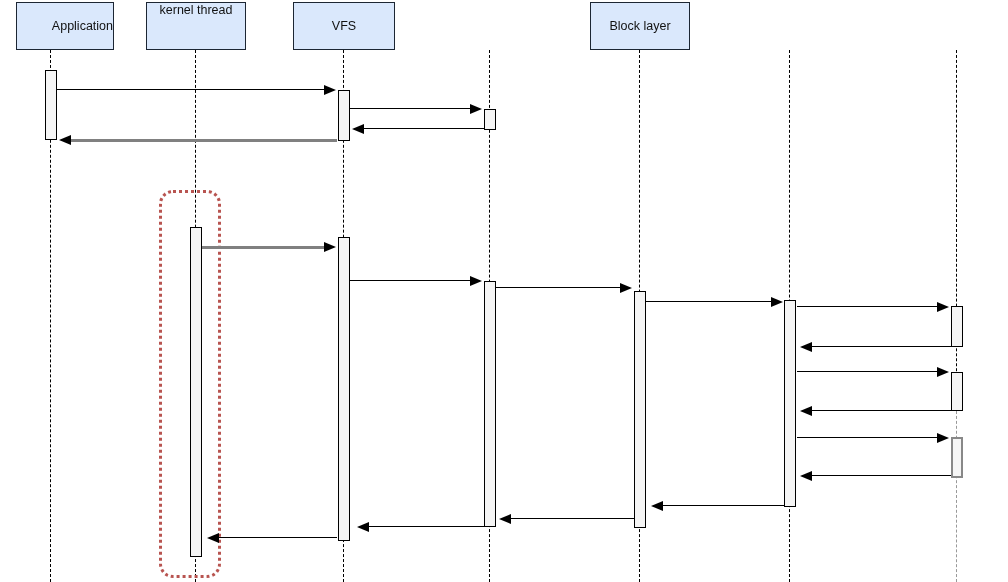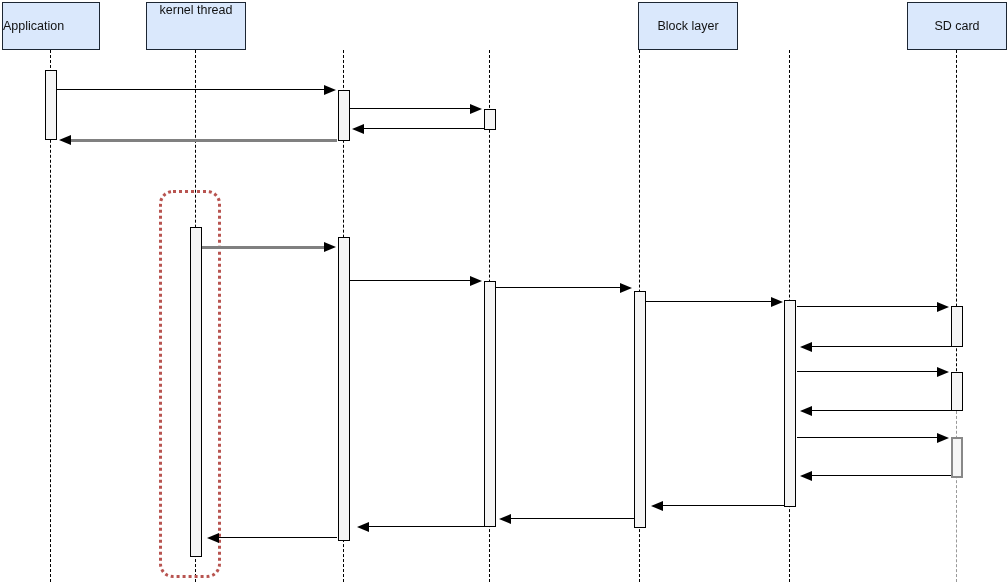--- a/index.html
+++ b/index.html
@@ -107,25 +107,25 @@
       <div style="position: absolute; width: 0px; height: 0px; top: 0px; border-top: 5px solid transparent; border-bottom: 5px solid transparent; left: 0px; border-right: 12px solid rgb(0, 0, 0);"></div>
     </div>
     <div style="position: absolute; left: 357px; top: 522px; width: 127px; height: 10px;">
       <div style="position: absolute; top: 4.25px; border-top: 1.5px solid rgb(0, 0, 0); left: 10px; right: 0px;"></div>
       <div style="position: absolute; width: 0px; height: 0px; top: 0px; border-top: 5px solid transparent; border-bottom: 5px solid transparent; left: 0px; border-right: 12px solid rgb(0, 0, 0);"></div>
     </div>
     <div style="position: absolute; left: 207px; top: 533px; width: 130px; height: 10px;">
       <div style="position: absolute; top: 4.25px; border-top: 1.5px solid rgb(0, 0, 0); left: 10px; right: 0px;"></div>
       <div style="position: absolute; width: 0px; height: 0px; top: 0px; border-top: 5px solid transparent; border-bottom: 5px solid transparent; left: 0px; border-right: 12px solid rgb(0, 0, 0);"></div>
     </div>
-    <div style="position: absolute; left: 2px; top: 2px; width: 98px; height: 48px; background: rgb(218, 232, 252); border: 1.5px solid rgb(28, 38, 51); box-sizing: border-box; display: flex; align-items: center; justify-content: flex-start;">
+    <div style="position: absolute; left: 16px; top: 2px; width: 98px; height: 48px; background: rgb(218, 232, 252); border: 1.5px solid rgb(28, 38, 51); box-sizing: border-box; display: flex; align-items: center; justify-content: flex-end;">
       <span>Application</span>
     </div>
     <div style="position: absolute; left: 146px; top: 2px; width: 100px; height: 48px; background: rgb(218, 232, 252); border: 1.5px solid rgb(28, 38, 51); box-sizing: border-box; display: flex; justify-content: center;">
       <span>kernel thread</span>
     </div>
-    <div style="position: absolute; left: 590px; top: 2px; width: 100px; height: 48px; background: rgb(218, 232, 252); border: 1.5px solid rgb(28, 38, 51); box-sizing: border-box; display: flex; align-items: center; justify-content: center; margin-left: 48px;">
+    <div style="position: absolute; left: 293px; top: 2px; width: 102px; height: 48px; background: rgb(218, 232, 252); border: 1.5px solid rgb(28, 38, 51); box-sizing: border-box; display: flex; align-items: center; justify-content: center;">
+      <span>VFS</span>
+    </div>
+    <div style="position: absolute; left: 590px; top: 2px; width: 100px; height: 48px; background: rgb(218, 232, 252); border: 1.5px solid rgb(28, 38, 51); box-sizing: border-box; display: flex; align-items: center; justify-content: center;">
       <span>Block layer</span>
-    </div>
-    <div style="position: absolute; left: 907px; top: 2px; width: 100px; height: 48px; background: rgb(218, 232, 252); border: 1.5px solid rgb(28, 38, 51); box-sizing: border-box; display: flex; align-items: center; justify-content: center;">
-      <span>SD card</span>
     </div>
   </div>
 
 </body></html>

